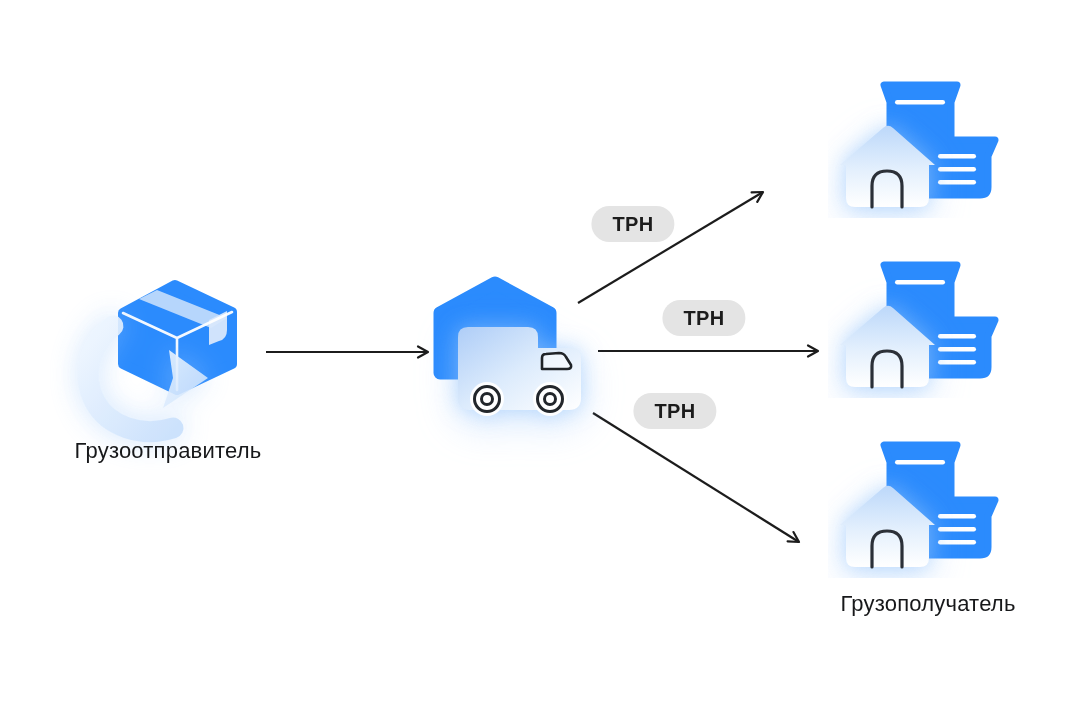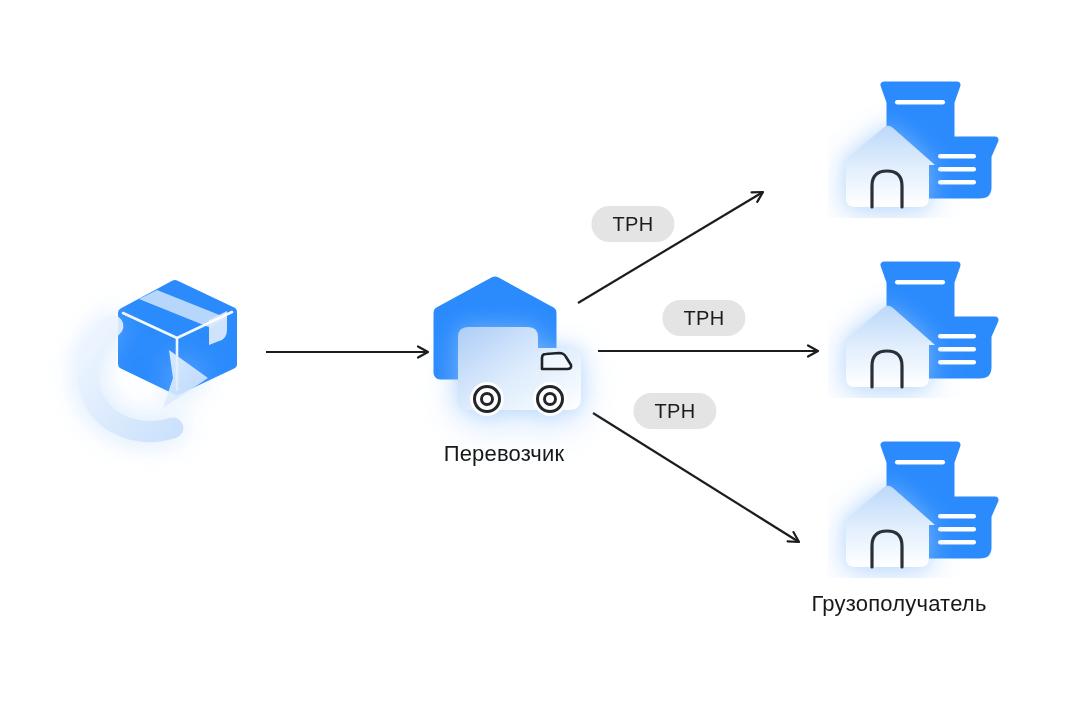--- a/index.html
+++ b/index.html
@@ -9,21 +9,21 @@
   }
   .abs{position:absolute;}
   svg{display:block;overflow:visible;}
   .node-label{
     position:absolute;transform:translateX(-50%);
     font-size:22px;font-weight:500;color:#17181a;letter-spacing:.2px;white-space:nowrap;
   }
   .pill{
     position:absolute;transform:translateX(-50%);
     background:#e4e4e4;color:#1c1c1c;border-radius:999px;
-    font-size:20px;font-weight:400;letter-spacing:.4px;
+    font-size:20px;font-weight:700;letter-spacing:.4px;
     padding:4px 21px;line-height:1.4;white-space:nowrap;
   }
   .glow{filter:drop-shadow(0 0 10px rgba(148,196,252,.55)) drop-shadow(0 10px 18px rgba(148,196,252,.35));}
   .softglow{filter:drop-shadow(0 0 14px rgba(160,203,252,.55));}
 </style>
 </head>
 <body>
 
 <div class="canvas">
 
@@ -74,47 +74,47 @@
       <path d="M100,17 L157,44 L157,96 L102,122 L48,96 L48,45 Z" fill="#2b8bfd" stroke="#2b8bfd" stroke-width="10" stroke-linejoin="round"></path>
       <path d="M64,31 L82,22 L152,50 L136,60 Z" fill="#cfe3fc" opacity="0.85"></path>
       <path d="M134,52 L152,43 L152,62 Q152,71 144,73 L134,77 Z" fill="#d9e8fc" opacity="0.95"></path>
       <path d="M48,45 L102,70 L157,44 M102,70 L102,122" fill="none" stroke="#ffffff" stroke-width="2.6" stroke-linecap="round" stroke-linejoin="round" opacity="0.95"></path>
     </g>
     <g opacity="0.9" class="softglow">
       <path d="M38,58 C14,76 6,108 20,134 C33,158 66,170 98,160" fill="none" stroke="url(#swooshG)" stroke-width="21" stroke-linecap="round"></path>
       <path d="M94,82 L133,110 L88,140 L98,110 Z" fill="url(#swooshG)"></path>
     </g>
   </svg>
+  <div class="node-label" style="left:168px;top:438px">Грузоотправитель</div>
 
 
   <svg class="abs" style="left:430px;top:270px" width="170" height="160" viewBox="0 0 170 160">
     <path d="M65,13 L120,43 L120,103 L10,103 L10,43 Z" fill="#2b8bfd" stroke="#2b8bfd" stroke-width="13" stroke-linejoin="round"></path>
     <g class="glow">
       <path d="M38,57 L98,57 Q108,57 108,67 L108,78 L141,78 Q151,78 151,88 L151,128 Q151,140 139,140 L40,140 Q28,140 28,128 L28,67 Q28,57 38,57 Z" fill="url(#frostTruck)"></path>
       <path d="M112,99 L112,88 Q112,84 116,84 L129,83 Q134,83 136,87 L141,95 Q142,99 137,99 Z" fill="rgba(255,255,255,.45)" stroke="#1f2328" stroke-width="2.6" stroke-linejoin="round"></path>
       <g>
         <circle cx="57" cy="129" r="17" fill="#ffffff" opacity="0.95"></circle>
         <circle cx="120" cy="129" r="17" fill="#ffffff" opacity="0.95"></circle>
         <circle cx="57" cy="129" r="12.5" fill="#ffffff" stroke="#22262b" stroke-width="3"></circle>
         <circle cx="57" cy="129" r="5.5" fill="none" stroke="#22262b" stroke-width="3"></circle>
         <circle cx="120" cy="129" r="12.5" fill="#ffffff" stroke="#22262b" stroke-width="3"></circle>
         <circle cx="120" cy="129" r="5.5" fill="none" stroke="#22262b" stroke-width="3"></circle>
       </g>
     </g>
   </svg>
-  <div class="node-label" style="left:504px;top:441px">Перевозчик</div>
 
   <div class="pill" style="left:633px;top:206px">ТРН</div>
   <div class="pill" style="left:704px;top:300px">ТРН</div>
   <div class="pill" style="left:675px;top:393px">ТРН</div>
 
   <svg class="abs" style="left:828px;top:68px" width="185" height="150">
       <use href="#warehouse-sym"></use>
     </svg>
   <svg class="abs" style="left:828px;top:248px" width="185" height="150">
       <use href="#warehouse-sym"></use>
     </svg>
   <svg class="abs" style="left:828px;top:428px" width="185" height="150">
       <use href="#warehouse-sym"></use>
     </svg>
-  <div class="node-label" style="left:899px;top:591px">Грузополучатель</div>
+  <div class="node-label" style="left:928px;top:591px">Грузополучатель</div>
 
 </div>
 
 </body></html>

